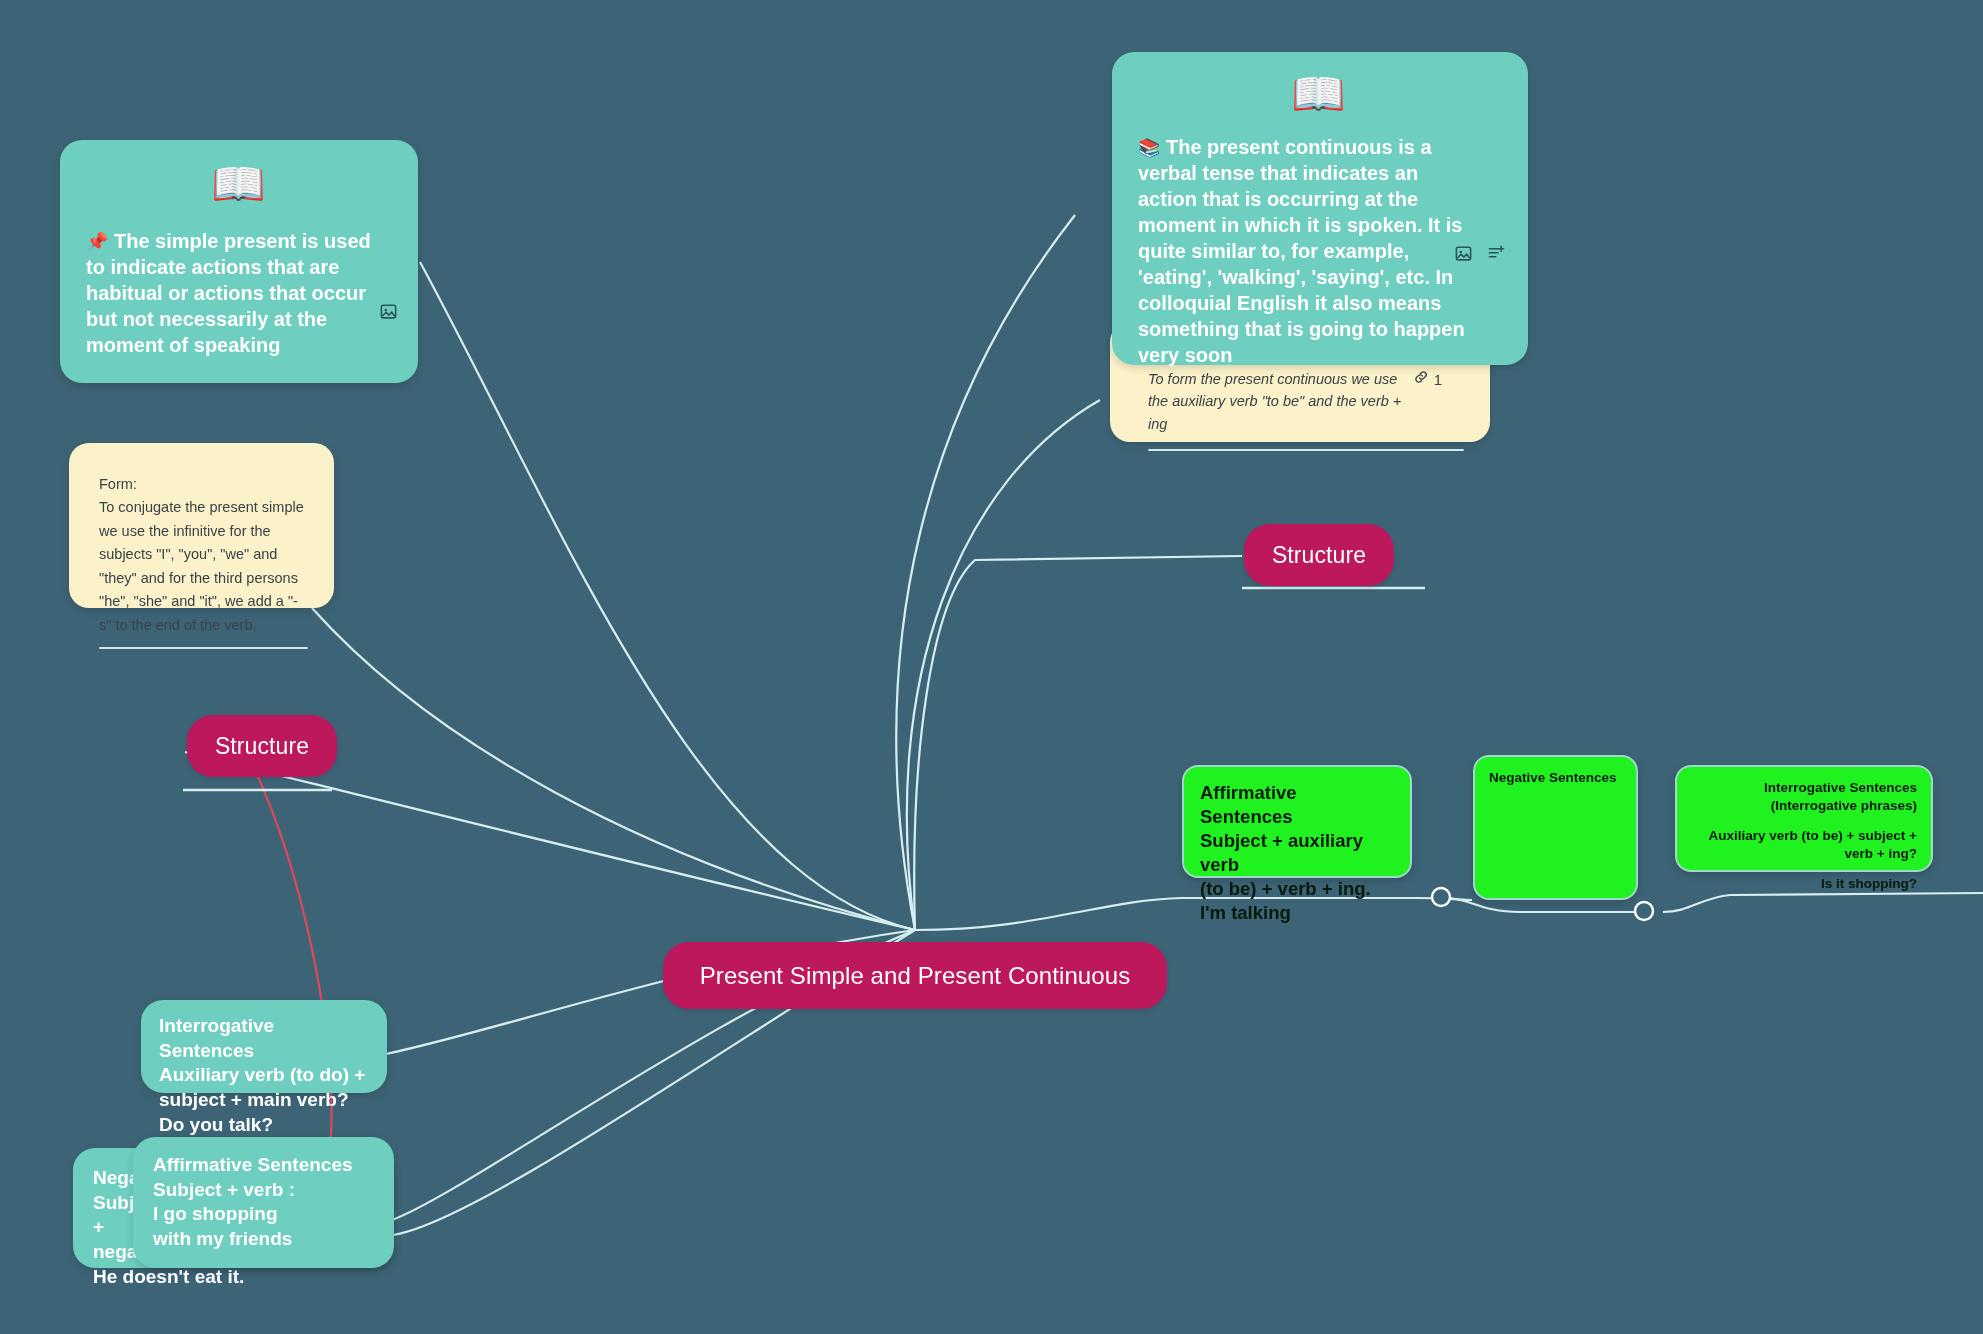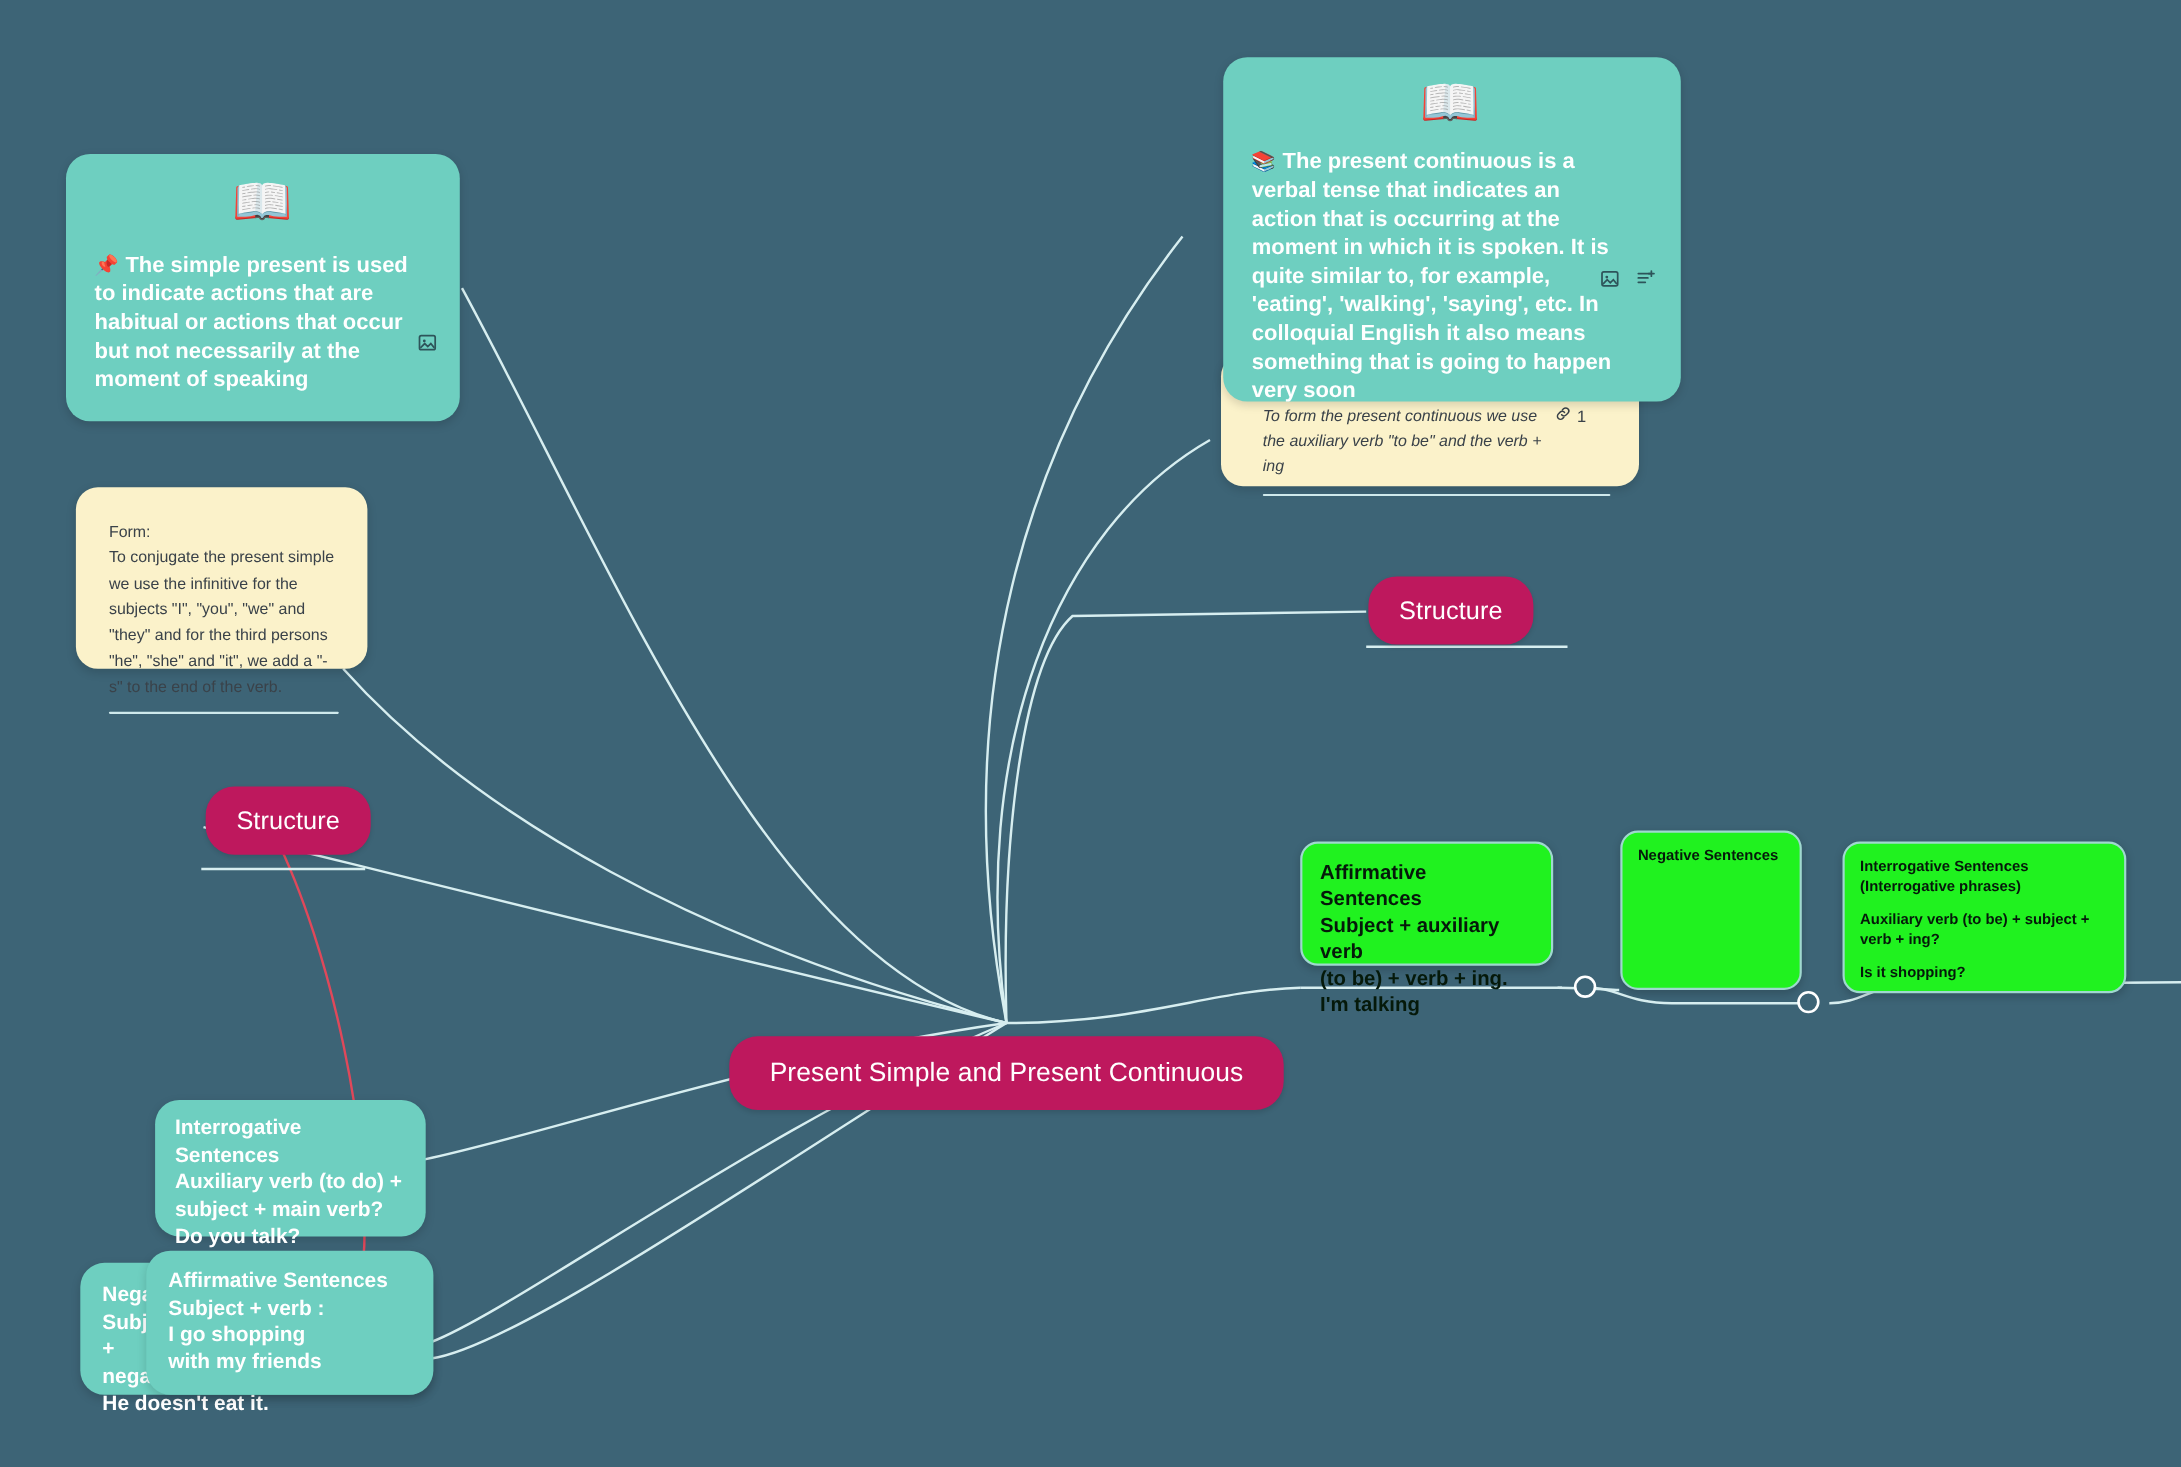--- a/index.html
+++ b/index.html
@@ -223,21 +223,21 @@
       </span>
       <span>
         <svg width="19" height="19" viewBox="0 0 24 24" fill="none" stroke="#27474f" stroke-width="2" stroke-linecap="round">
           <path d="M3 6h14M3 11h11M3 16h8"></path>
           <path d="M18 3v6M15 6h6"></path>
         </svg>
       </span>
     </div>
   </div>
 
-  <div class="node card-teal bold-body" style="left:141px; top:1000px; width:246px; height:124px; padding:14px 18px; font-size:19px; text-align:center;">
+  <div class="node card-teal bold-body" style="left:141px; top:1000px; width:246px; height:93px; padding:14px 18px; font-size:19px; text-align:center;">
     <div class="pre" style="text-align:left;">Interrogative Sentences
 Auxiliary verb (to do) +
 subject + main verb?
 Do you talk?</div>
   </div>
 
   <div class="node card-teal bold-body" style="left:73px; top:1148px; width:320px; height:120px; padding:18px 20px; font-size:19px;">
     <div class="pre">Negative Sentences
 Subject + auxiliary verb (to do) +
 negative auxiliary (not) + verb
@@ -256,21 +256,21 @@
 Subject + auxiliary verb
 (to be) + verb + ing.
 I'm talking</div>
   </div>
 
   <div class="node card-green" style="left:1473px; top:755px; width:165px; height:145px; padding:12px 14px; font-size:13.5px; line-height:1.33;">
     <div>Negative Sentences</div>
     <div style="height:12px;"></div>
   </div>
 
-  <div class="node card-green" style="left:1675px; top:765px; width:258px; height:138px; padding:12px 14px; font-size:13.5px; line-height:1.33;">
+  <div class="node card-green" style="left:1675px; top:765px; width:258px; height:107px; padding:12px 14px; font-size:13.5px; line-height:1.33;text-align:right;">
     <div>Interrogative Sentences (Interrogative phrases)</div>
     <div style="height:12px;"></div>
     <div>Auxiliary verb (to be) + subject + verb + ing?</div>
     <div style="height:12px;"></div>
     <div>Is it shopping?</div>
   </div>
 
 </div>
 
 </body></html>

